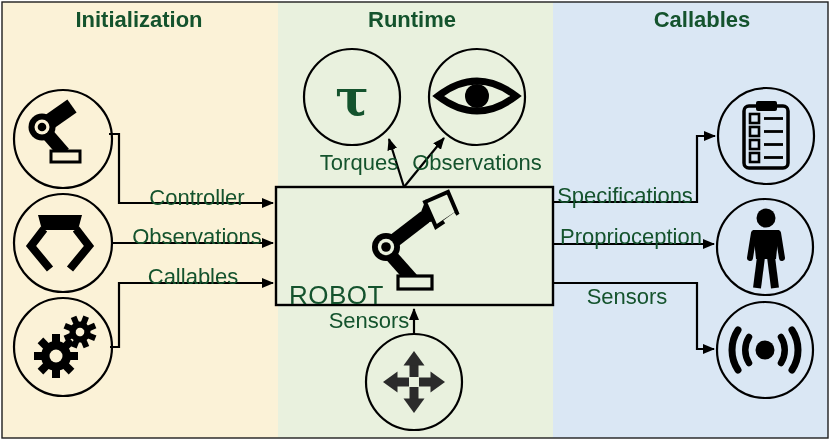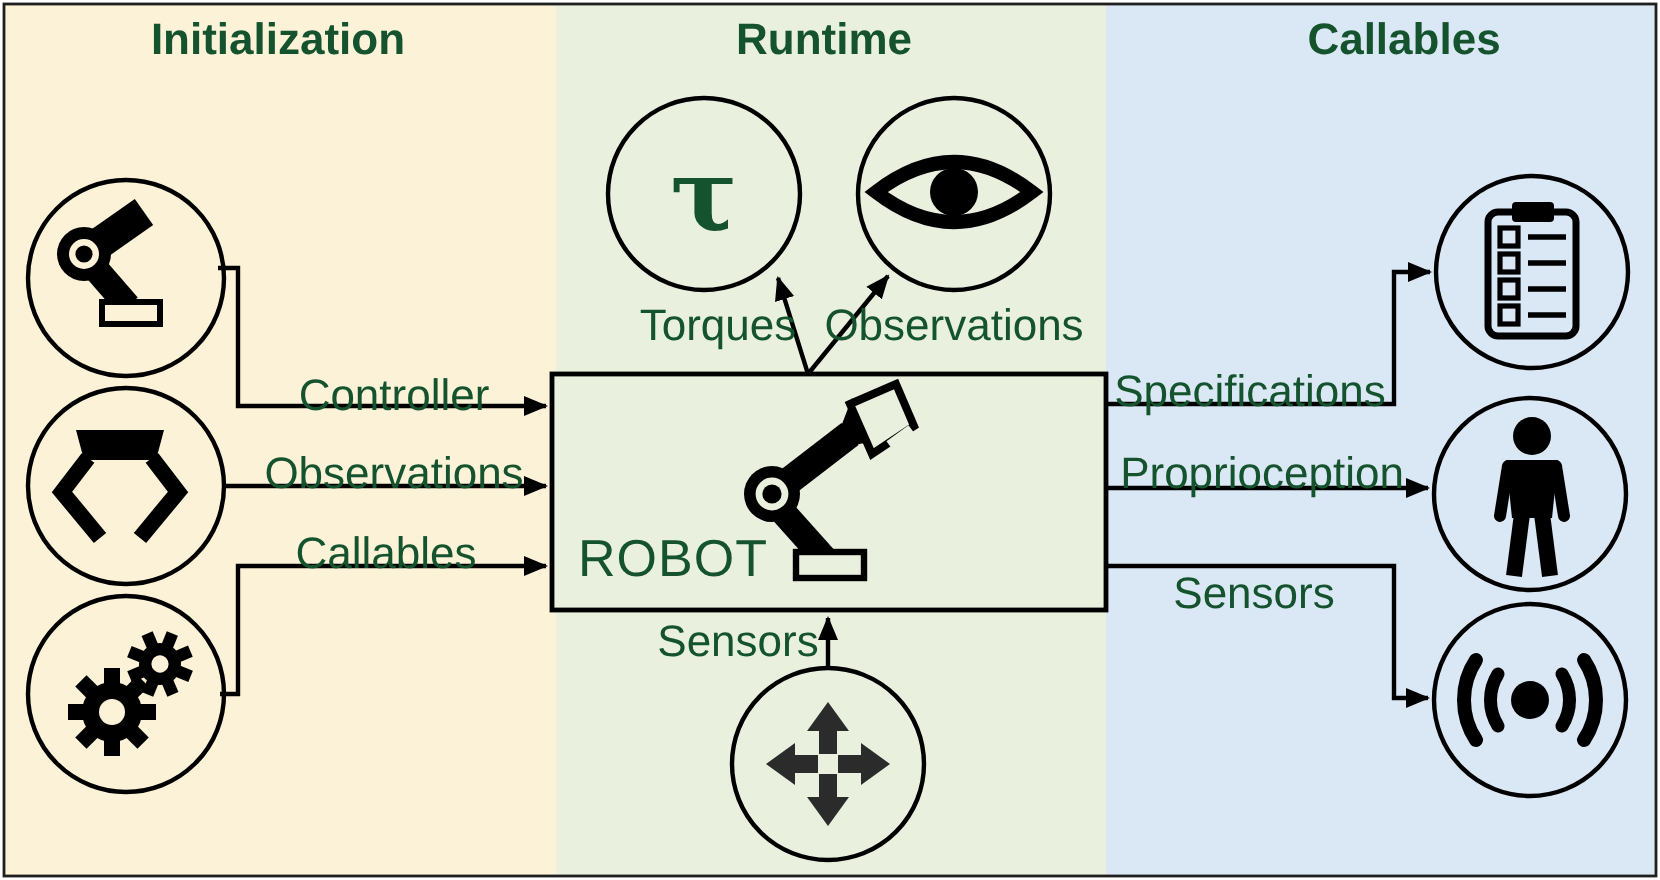--- a/index.html
+++ b/index.html
@@ -162,21 +162,21 @@
       <path d="M792,330 C800,342 800,358 792,370" stroke-width="7"></path>
     </g>
   </svg>
 
   <div class="hdr" style="left:139px;top:7px;">Initialization</div>
   <div class="hdr" style="left:412px;top:7px;text-align:right;">Runtime</div>
   <div class="hdr" style="left:691px;top:7px;margin-left:11px;">Callables</div>
 
   <div class="tau">τ</div>
 
-  <div class="robot-label" style="left:289px;top:264px;text-align:center;">ROBOT</div>
+  <div class="robot-label" style="left:289px;top:280px;text-align:center;">ROBOT</div>
 
   <div class="lbl" style="left:197px;top:185px;">Controller</div>
   <div class="lbl" style="left:197px;top:224px;">Observations</div>
   <div class="lbl" style="left:193px;top:264px;">Callables</div>
   <div class="lbl" style="left:359px;top:150px;">Torques</div>
   <div class="lbl" style="left:477px;top:150px;">Observations</div>
   <div class="lbl" style="left:369px;top:308px;">Sensors</div>
   <div class="lbl" style="left:625px;top:183px;text-align:center;">Specifications</div>
   <div class="lbl" style="left:631px;top:224px;">Proprioception</div>
   <div class="lbl" style="left:627px;top:263px;margin-top:21px;">Sensors</div>

